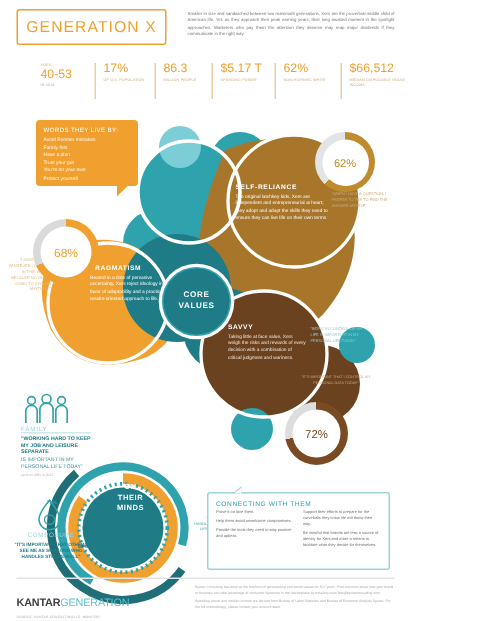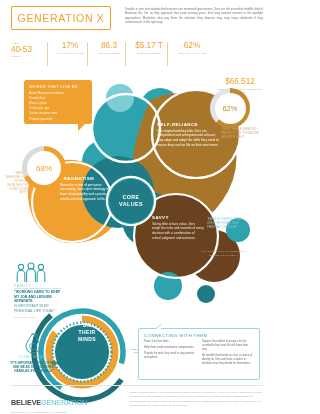--- a/index.html
+++ b/index.html
@@ -23,32 +23,32 @@
   .title-box .ttl {
     font-size:10.5px; letter-spacing:0.7px; color:#f0a02e; font-weight:400;
     white-space:nowrap;
   }
   .intro {
     position:absolute; left:125px; top:7px; width:138px;
     font-size:2.9px; line-height:1.52; color:#77787b; text-align:justify;
   }
 
   
-  .stats { position:absolute; left:11px; top:42px; width:252px; height:24px; display:flex; }
+  .stats { position:absolute; left:27px; top:42px; width:252px; height:24px; display:flex; }
   .stat { padding-left:5px; position:relative; }
-  .stat + .stat { border-left:0.8px solid #e8cfa8;text-align:center; }
+  .stat + .stat { border-left:0.8px solid #e8cfa8; }
   .stat .lbl-top { font-size:2.4px; color:#f0a02e; letter-spacing:0.2px; margin-bottom:0.5px; }
   .stat .big { font-size:8.2px; color:#f0a02e; font-weight:400; line-height:1.05; white-space:nowrap; }
   .stat .lbl-bot { font-size:2.4px; color:#c9a87a; letter-spacing:0.15px; margin-top:1px; line-height:1.25; }
   .s1 { width:36px; padding-left:0; }
   .s2 { width:40px; }
   .s3 { width:38px; }
   .s4 { width:42px; }
   .s5 { width:44px; }
-  .s6 { width:52px;margin-top:36px; }
+  .s6 { width:52px; }
 
   
   .bubble-orange {
     position:absolute; left:24px; top:80px; width:68px; height:44px;
     background:#f0a02e; border-radius:2.5px; padding:4px 5px;
   }
   .bubble-orange:after {
     content:""; position:absolute; right:7px; bottom:-7px;
     border-left:7px solid #f0a02e; border-bottom:7px solid transparent;
   }
@@ -267,20 +267,23 @@
   </div>
 
   <div class="donut d68" style="background:conic-gradient(#f0a02e 0 68%, #d9dadb 68% 100%);">
     <div class="hole">68%</div>
   </div>
 
   <div class="donut d62" style="background:conic-gradient(#c08a2e 0 62%, #e3e4e5 62% 100%);">
     <div class="hole">62%</div>
   </div>
 
+  <div class="donut d72" style="background:conic-gradient(#7a4a22 0 72%, #dcdddd 72% 100%);">
+    <div class="hole">72%</div>
+  </div>
 
   <svg class="family-icon" viewBox="0 0 34 22">
     <g fill="none" stroke="#2fa3ad" stroke-width="1.1">
       <circle cx="7" cy="5" r="2.6"></circle>
         <path d="M3.2 20v-8a3.8 3.8 0 017.6 0v8"></path>
       <circle cx="17" cy="4" r="3"></circle>
         <path d="M12.6 20v-9a4.4 4.4 0 018.8 0v9"></path>
       <circle cx="27" cy="5" r="2.6"></circle>
         <path d="M23.2 20v-8a3.8 3.8 0 017.6 0v8"></path>
     </g>
@@ -331,21 +334,21 @@
       <div>
         <p>Support their efforts to prepare for the curveballs they know life will throw their way.</p>
         <p>Be mindful that brands are less a source of identity for Xers and more a means to facilitate what they decide for themselves.</p>
       </div>
     </div>
   </div>
 
   <div class="footer-line"></div>
   <div class="logo">
     <div>
-      <span class="k">BELIEVE</span><span class="c">GENERATION</span>
+      <span class="k">KANTAR</span><span class="c">GENERATION</span>
     </div>
     <div class="src">SOURCE: KANTAR CONSULTING U.S. MONITOR</div>
   </div>
   <div class="foot-txt">
     <p>Kantar Consulting has been at the forefront of generational and social values for 50+ years. Find out more about how your brand or business can take advantage of consumer dynamics in the marketplace by emailing www.first@kantarconsulting.com</p>
     <p>Spending power and median income are derived from Bureau of Labor Statistics and Bureau of Economic Analysis figures. For the full methodology, please contact your account team.</p>
   </div>
 
 </div>
 

